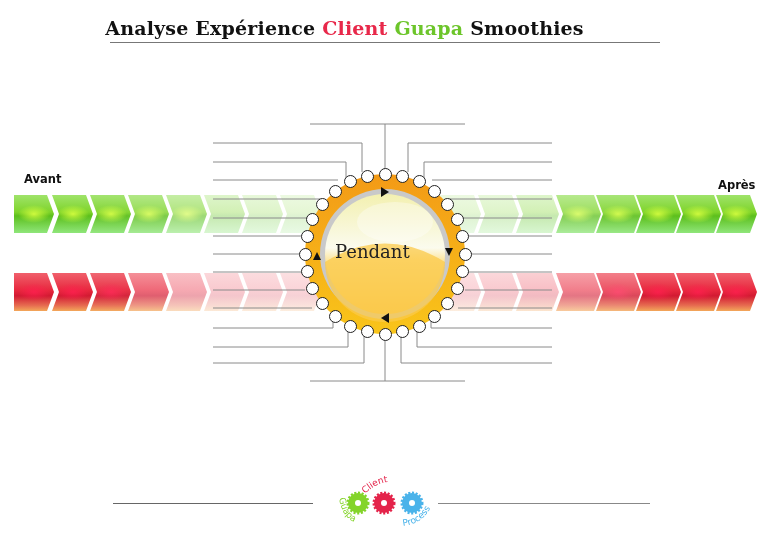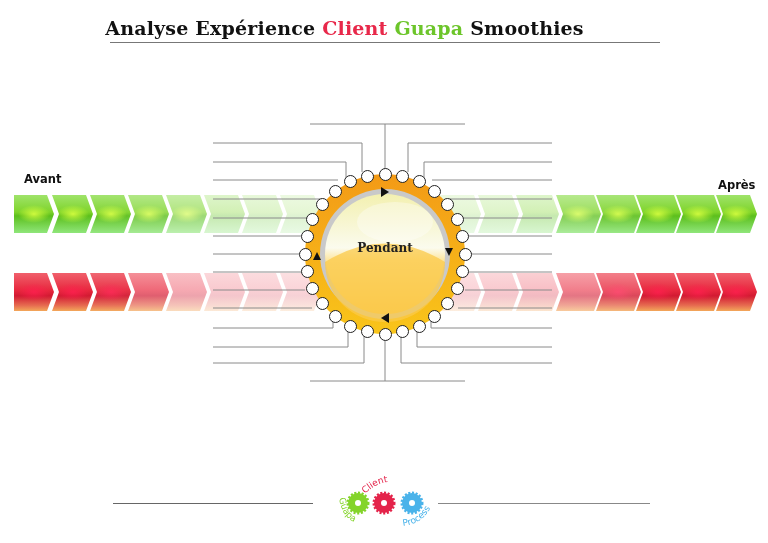--- a/index.html
+++ b/index.html
@@ -220,21 +220,21 @@
   <circle cx="385" cy="254" r="60" fill="url(#innerG)"></circle>
   <path d="M325,262 Q385,225 445,262 A60,60 0 0 1 325,262 Z" fill="#fbc94a" opacity="0.75"></path>
   <ellipse cx="395" cy="222" rx="38" ry="20" fill="#ffffff" opacity="0.35"></ellipse>
 
   <polygon points="381,187 381,197 389,192" fill="#111"></polygon>
   <polygon points="445,248 453,248 449,256" fill="#111"></polygon>
   <polygon points="389,313 389,323 381,318" fill="#111"></polygon>
   <polygon points="313,260 321,260 317,252" fill="#111"></polygon>
 </svg>
 
-<div class="abs" style="left:335px;top:241px;width:100px;text-align:center;font-weight:bold;font-size:12px;color:#222;">Pendant</div>
+<div class="abs" style="left:335px;top:241px;width:100px;font-weight:normal;font-size:18px;color:#222;">Pendant</div>
 
 <div id="beads">
     <div class="bead" style="left: 378.5px; top: 167.5px;"></div>
     <div class="bead" style="left: 396.302px; top: 169.506px;"></div>
     <div class="bead" style="left: 413.211px; top: 175.422px;"></div>
     <div class="bead" style="left: 428.379px; top: 184.953px;"></div>
     <div class="bead" style="left: 441.047px; top: 197.621px;"></div>
     <div class="bead" style="left: 450.578px; top: 212.789px;"></div>
     <div class="bead" style="left: 456.494px; top: 229.698px;"></div>
     <div class="bead" style="left: 458.5px; top: 247.5px;"></div>

